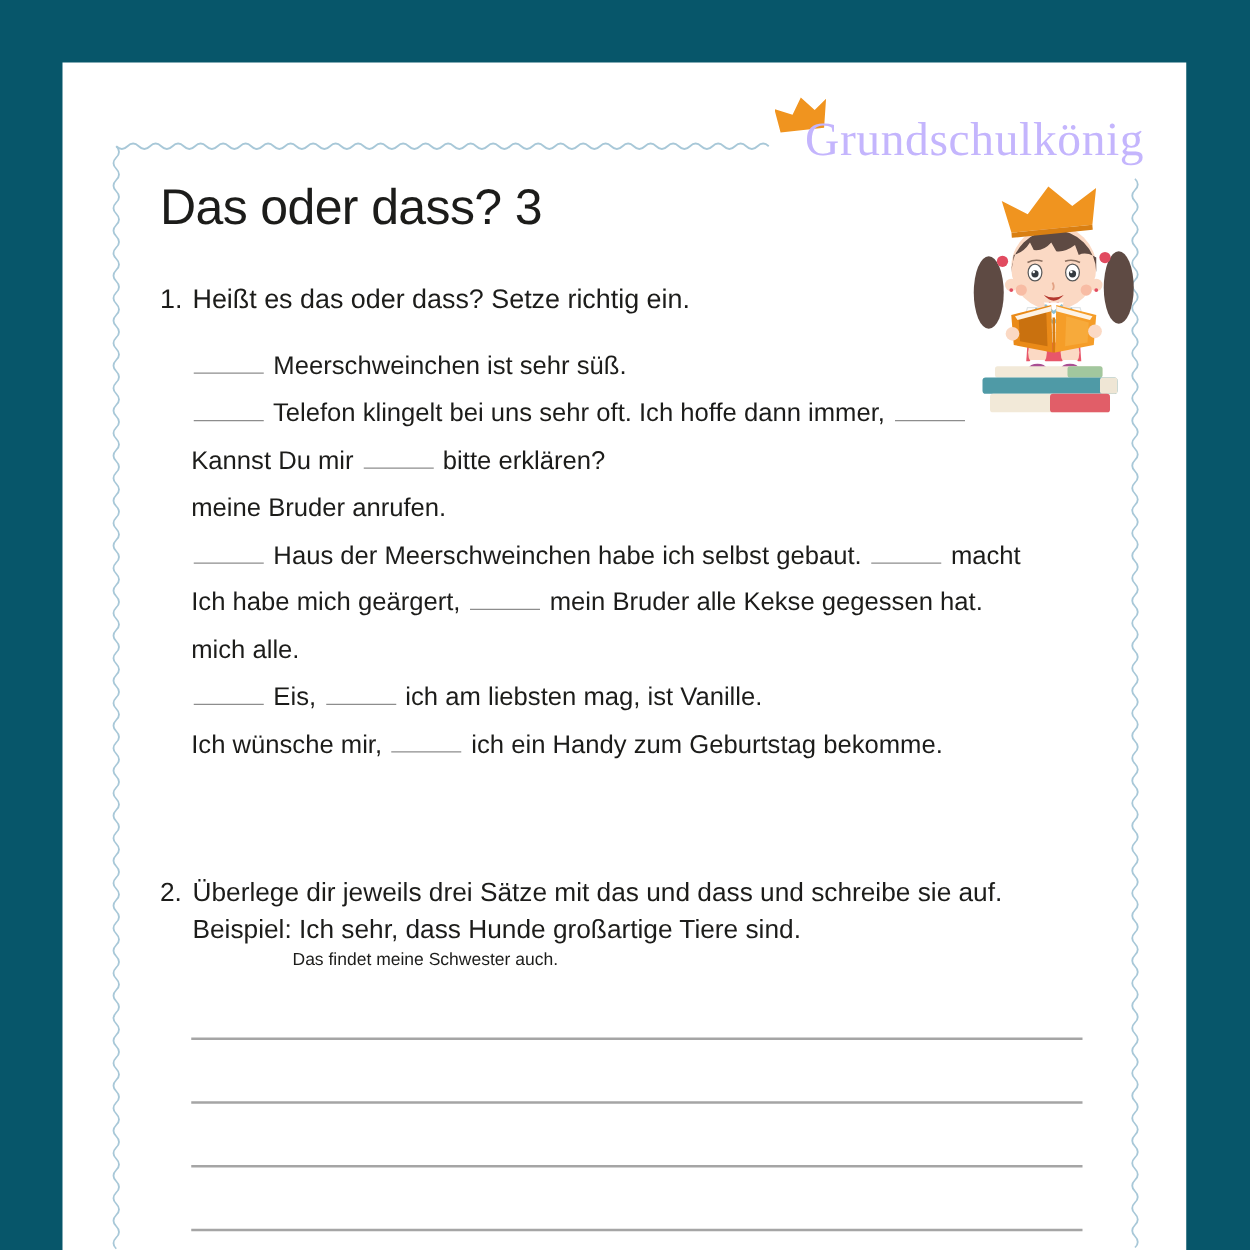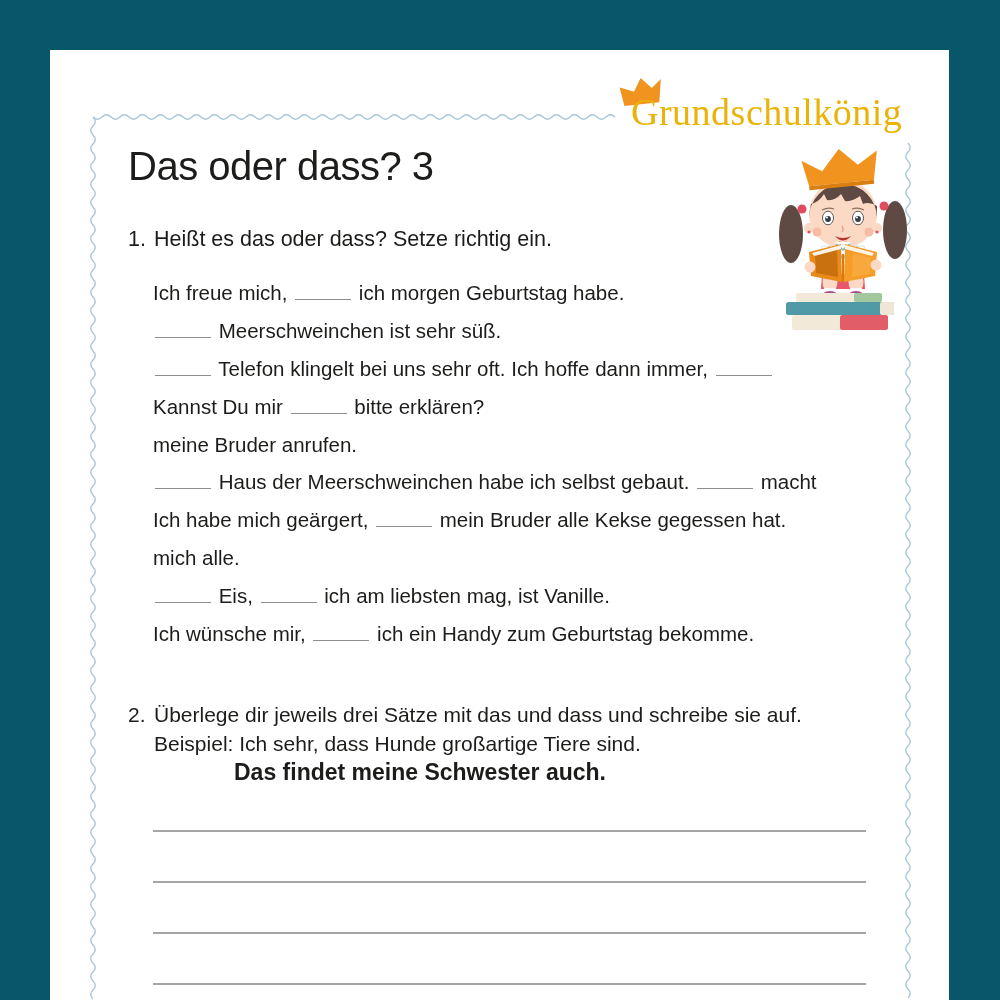--- a/index.html
+++ b/index.html
@@ -12,24 +12,24 @@
   .stage{position:relative;width:1000px;height:1000px;}
   .page{
     position:absolute;left:50px;top:50px;
     width:899px;height:950px;
     background:#ffffff;
   }
   #border-svg{position:absolute;left:0;top:0;pointer-events:none;}
 
   
   .logo-text{
-    position:absolute;left:631px;top:93px;
+    position:absolute;left:644px;top:93px;
     font-family:"Liberation Serif",serif;
     font-size:38px;line-height:1;
-    color:#eab308;
+    color:#c4b5fd;
     letter-spacing:0.5px;
   }
   .logo-crown{position:absolute;left:620px;top:77px;}
 
   
   .title{
     position:absolute;left:128px;top:144px;
     font-size:40px;font-weight:normal;
     color:#1c1c1a;letter-spacing:-0.5px;
   }
@@ -45,21 +45,21 @@
     font-size:20.5px;color:#1c1c1a;width:740px;
   }
   .sentence-line{height:37.9px;line-height:37.9px;white-space:nowrap;}
   .blank{
     display:inline-block;width:56px;height:11px;
     border-bottom:1.7px solid #8d8d8d;
     margin:0 2px;
   }
 
   #ex2-line1{position:absolute;left:154px;top:732px;font-size:21px;color:#1c1c1a;}
-  #ex2-line2{position:absolute;left:234px;top:759px;font-size:23px;color:#1c1c1a;font-weight:bold;}
+  #ex2-line2{position:absolute;left:234px;top:759px;font-size:14px;color:#1c1c1a;}
 
   #write-lines{position:absolute;left:153px;top:830px;width:713px;}
   .write-line{height:2px;background:#a5a5a5;margin-bottom:49px;}
 
   .illustration{position:absolute;left:778px;top:146px;}
 </style>
 </head>
 <body>
 
 <div class="stage">
@@ -76,21 +76,20 @@
   </svg>
   <div class="logo-text">Grundschulkönig</div>
 
   <div class="title">Das oder dass? 3</div>
 
   <div class="q-row" id="q1">
     <span class="q-num">1.</span>
     <span>Heißt es das oder dass? Setze richtig ein.</span>
   </div>
   <div id="sentences">
-      <div class="sentence-line">Ich freue mich, <span class="blank"></span> ich morgen Geburtstag habe.</div>
       <div class="sentence-line"><span class="blank"></span> Meerschweinchen ist sehr süß.</div>
       <div class="sentence-line"><span class="blank"></span> Telefon klingelt bei uns sehr oft. Ich hoffe dann immer, <span class="blank"></span></div>
       <div class="sentence-line">Kannst Du mir <span class="blank"></span> bitte erklären?</div>
       <div class="sentence-line">meine Bruder anrufen.</div>
       <div class="sentence-line"><span class="blank"></span> Haus der Meerschweinchen habe ich selbst gebaut. <span class="blank"></span> macht</div>
       <div class="sentence-line">Ich habe mich geärgert, <span class="blank"></span> mein Bruder alle Kekse gegessen hat.</div>
       <div class="sentence-line">mich alle.</div>
       <div class="sentence-line"><span class="blank"></span> Eis, <span class="blank"></span> ich am liebsten mag, ist Vanille.</div>
       <div class="sentence-line">Ich wünsche mir, <span class="blank"></span> ich ein Handy zum Geburtstag bekomme.</div>
     </div>

